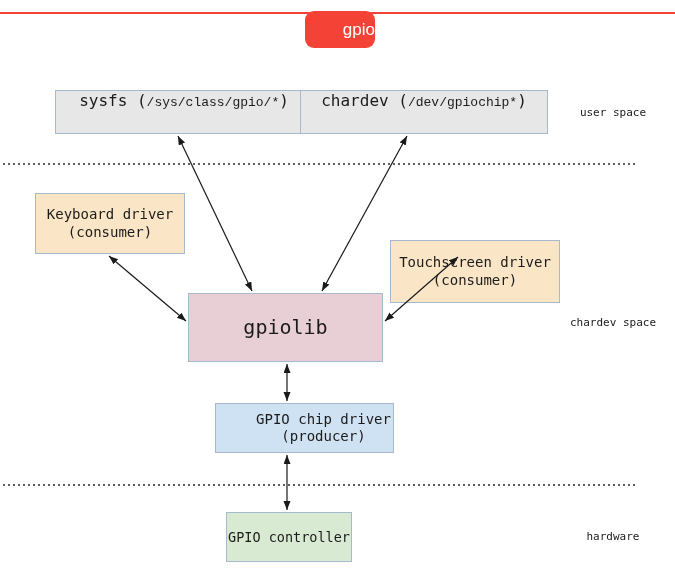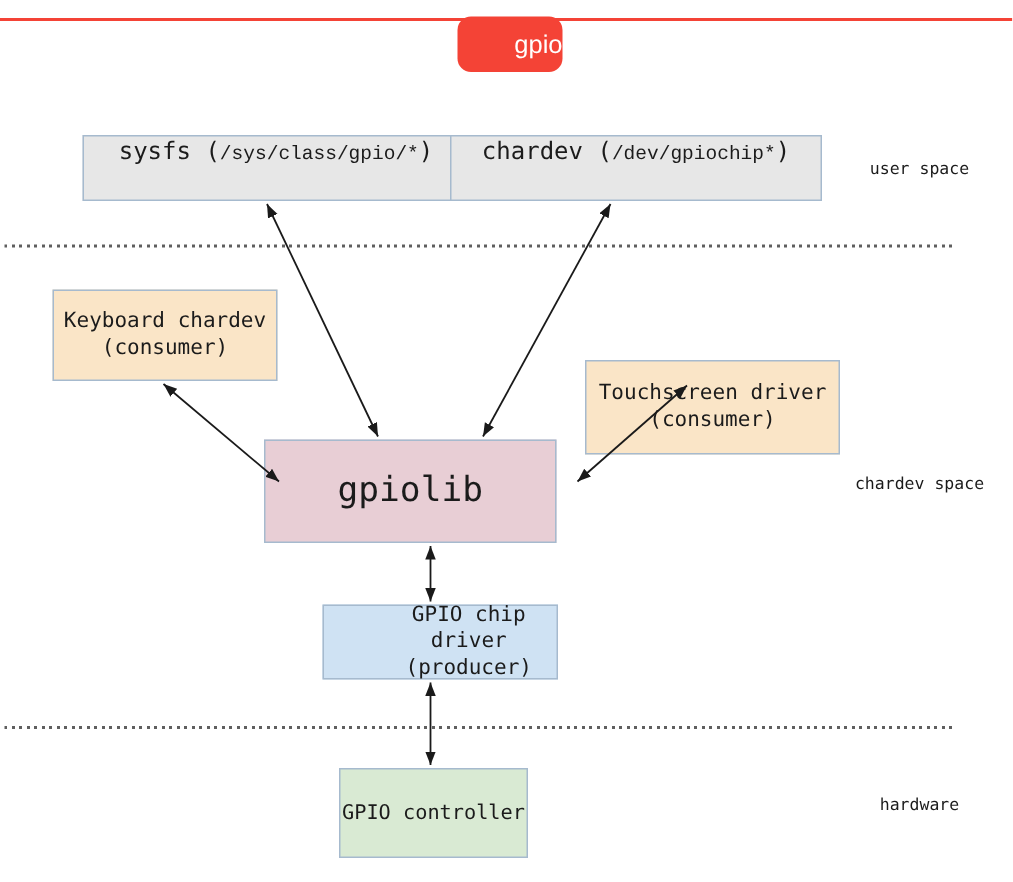--- a/index.html
+++ b/index.html
@@ -27,23 +27,23 @@
     position:absolute; border:1px solid var(--box-border); box-sizing:border-box;
     display:flex; flex-direction:column; align-items:center; justify-content:center;
     text-align:center; line-height:1.25;
   }
   .node .big{font-size:16px;}
   .node .code{font-family:"Liberation Mono", monospace; font-size:13px;}
   #node-sysfs{left:55px; top:90px; width:258px; height:44px; background:var(--fill-userspace-box); flex-direction:row; align-items:baseline;}
   #node-chardev{left:300px; top:90px; width:248px; height:44px; background:var(--fill-userspace-box); flex-direction:row; align-items:baseline;}
   #node-keyboard{left:35px; top:193px; width:150px; height:61px; background:var(--fill-consumer); font-size:14px;}
   #node-touchscreen{left:390px; top:192px; width:170px; height:63px; background:var(--fill-consumer); font-size:14px;margin-top:48px;}
-  #node-gpiolib{left:176px; top:293px; width:195px; height:69px; background:var(--fill-gpiolib); font-size:23px;}
-  #node-chipdriver{left:215px; top:403px; width:157px; height:50px; background:var(--fill-chipdriver); font-size:14px;padding-left:38px;}
-  #node-controller{left:226px; top:512px; width:126px; height:60px; background:var(--fill-controller); font-size:13.5px;}
+  #node-gpiolib{left:188px; top:293px; width:195px; height:69px; background:var(--fill-gpiolib); font-size:20px;}
+  #node-chipdriver{left:215px; top:403px; width:179px; height:50px; background:var(--fill-chipdriver); font-size:14px;padding-left:38px;}
+  #node-controller{left:226px; top:512px; width:126px; height:50px; background:var(--fill-controller); font-size:13.5px;}
   .space-label{
     position:absolute; left:553px; width:120px; height:22px; font-size:11px;
     display:flex; align-items:center; justify-content:center; white-space:nowrap;text-align:right;
   }
   #label-user{top:101px;}
   #label-kernel{top:311px;}
   #label-hardware{top:525px;}
   .dotted{
     position:absolute; left:3px; width:632px; height:2px;
     background:repeating-linear-gradient(to right, var(--dotted-line) 0 2px, transparent 2px 5px);
@@ -73,21 +73,21 @@
     <span class="big">chardev (</span>
       <span class="code">/dev/gpiochip*</span>
       <span class="big">)</span>
   </div>
 
   <div class="space-label" id="label-user">user space</div>
 
   <div class="dotted" id="sep-user-kernel"></div>
 
   <div class="node" id="node-keyboard">
-    <span>Keyboard chardev</span>
+    <span>Keyboard driver</span>
     <span>(consumer)</span>
   </div>
 
   <div class="node" id="node-touchscreen">
     <span>Touchscreen driver</span>
     <span>(consumer)</span>
   </div>
 
   <div class="node" id="node-gpiolib">
     <span>gpiolib</span>

